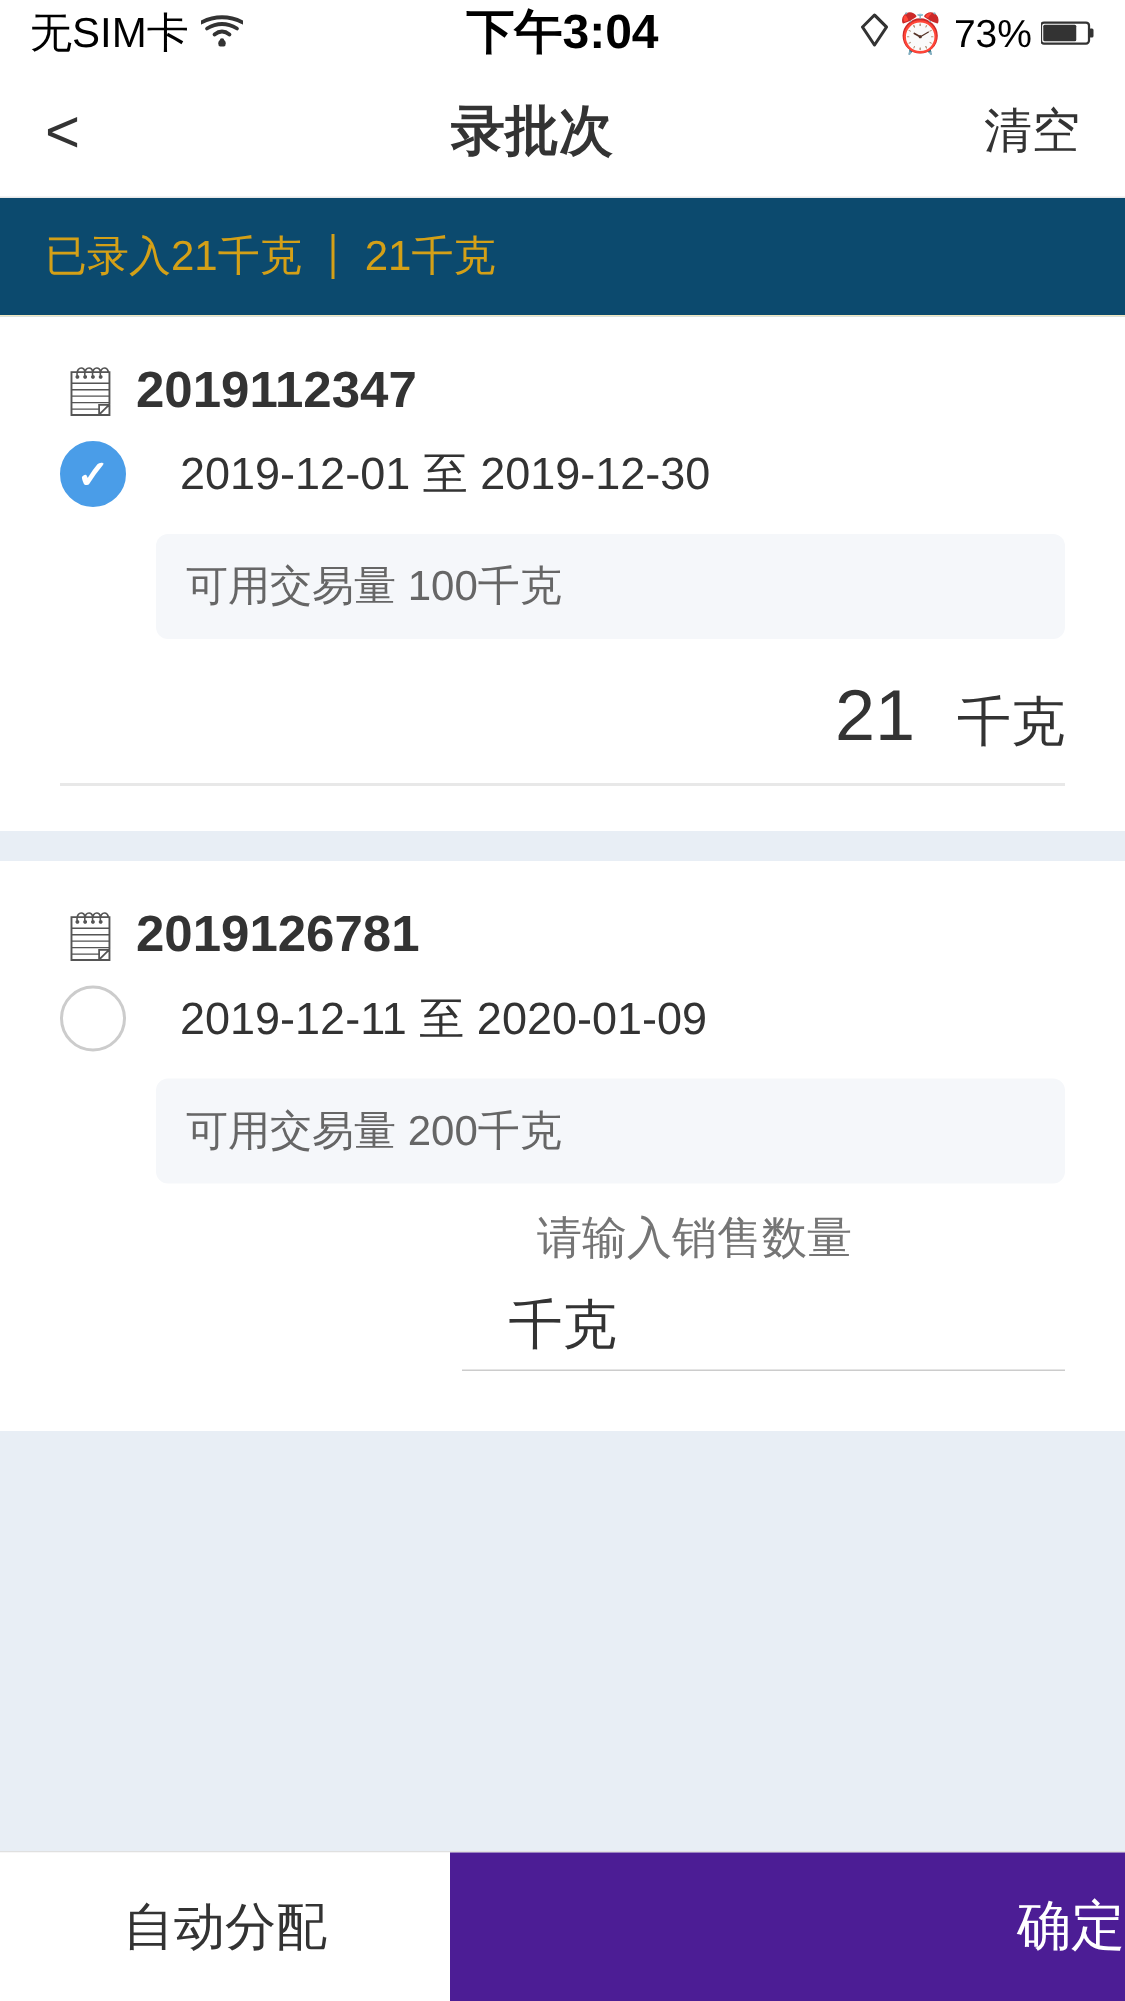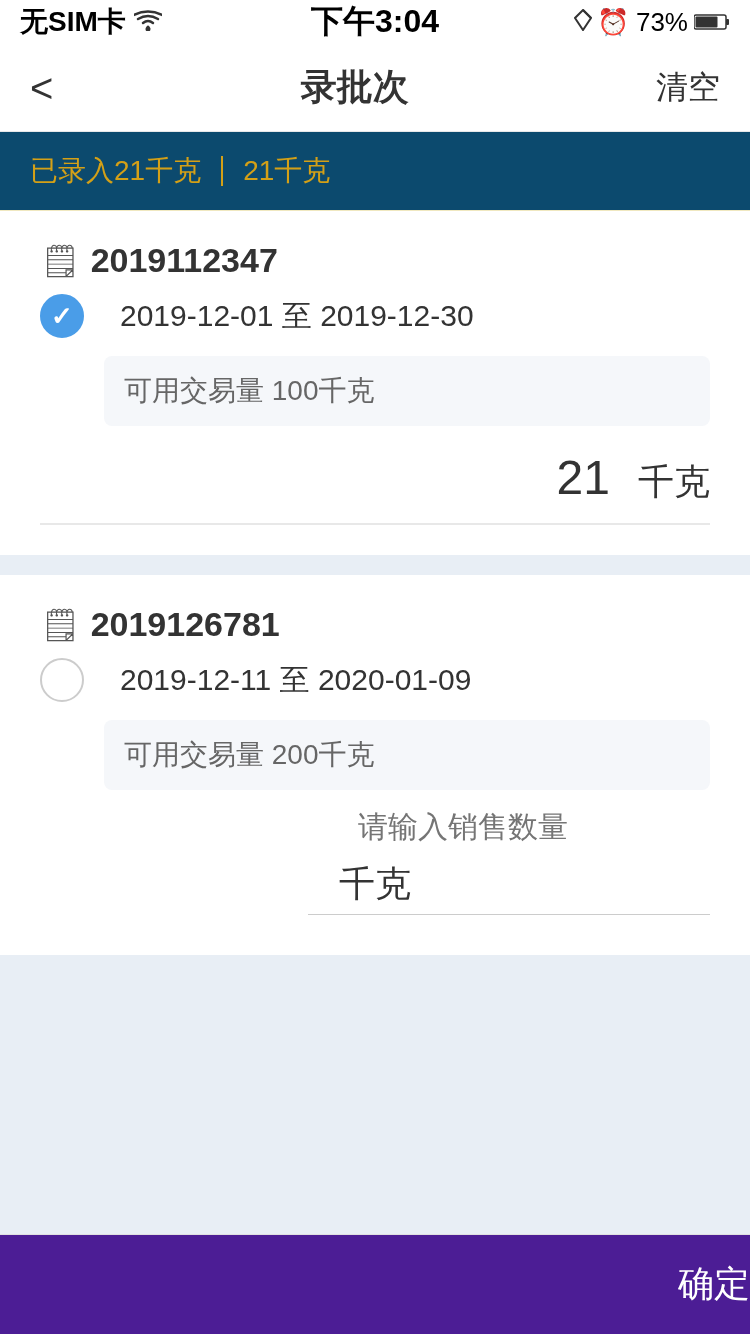--- a/index.html
+++ b/index.html
@@ -21,21 +21,21 @@
       align-items: center;
       justify-content: space-between;
       padding: 0 20px;
       font-size: 28px;
     }
     .status-left {
       display: flex;
       align-items: center;
       gap: 8px;
       font-size: 28px;
-      font-weight: 700;
+      font-weight: 400;
     }
     .status-center {
       font-size: 32px;
       font-weight: 600;
       position: absolute;
       left: 50%;
       transform: translateX(-50%);
     }
     .status-right {
       display: flex;
@@ -348,16 +348,19 @@
       <input class="qty-input" type="text" placeholder="请输入销售数量" style="">
       <span class="unit-label">千克</span>
     </div>
     <div class="input-underline"></div>
   </div>
 </div>
 
 <div class="bottom-area" style="min-height: 420px;"></div>
 
 <div class="bottom-buttons">
+  <div class="btn-auto">
+    <span>自动分配</span>
+  </div>
   <div class="btn-confirm">
     <span>确定</span>
   </div>
 </div>
 
 </body></html>

